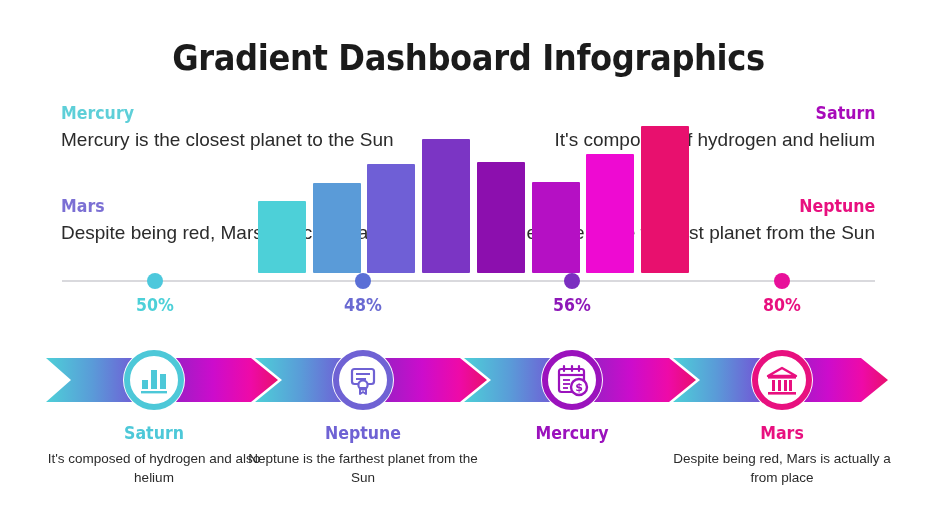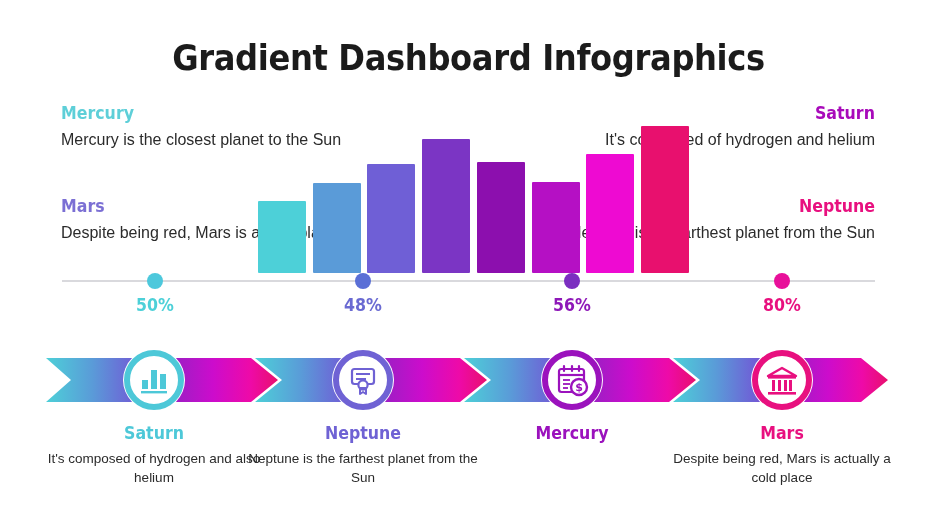--- a/index.html
+++ b/index.html
@@ -29,21 +29,21 @@
   .side-block .heading{
     font-family:"DejaVu Sans","Liberation Sans",sans-serif;
     font-weight:bold;
     font-size:17px;
     margin:0 0 7px 0;
     transform:scaleX(0.93);
   }
   .side-block.left .heading{transform-origin:left center;}
   .side-block.right .heading{transform-origin:right center;}
   .side-block .body{
-    font-size:16px;
+    font-size:19px;
     line-height:19px;
     color:#2b2b2b;
   }
   .side-block.left{left:61px;text-align:left;}
   .side-block.right{right:62px;text-align:right;}
 
   #blk-mercury{top:103px;}
   #blk-mars{top:196px;}
   #blk-saturn{top:103px;}
   #blk-neptune{top:196px;}
@@ -222,16 +222,16 @@
   </div>
   <div class="caption" id="cap-1" style="left: 363px;">
     <div class="heading" style="color: rgb(111, 98, 212);">Neptune</div>
     <div class="body">Neptune is the farthest planet from the Sun</div>
   </div>
   <div class="caption" id="cap-2" style="left: 572px;">
     <div class="heading" style="color: rgb(155, 18, 189);">Mercury</div>
   </div>
   <div class="caption" id="cap-3" style="left: 782px;">
     <div class="heading" style="color: rgb(232, 16, 127);">Mars</div>
-    <div class="body">Despite being red, Mars is actually a cold place</div>
+    <div class="body">Despite being red, Mars is actually a from place</div>
   </div>
 
 </div>
 
 </body></html>

